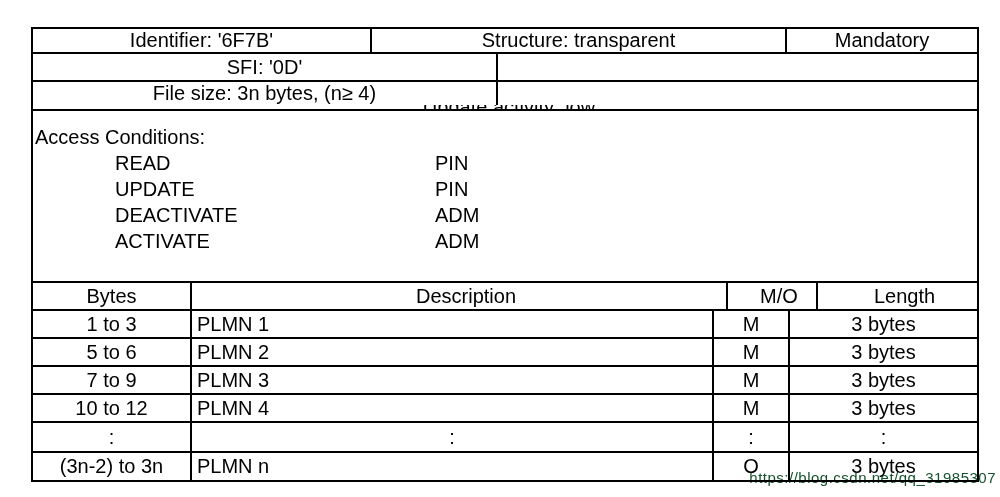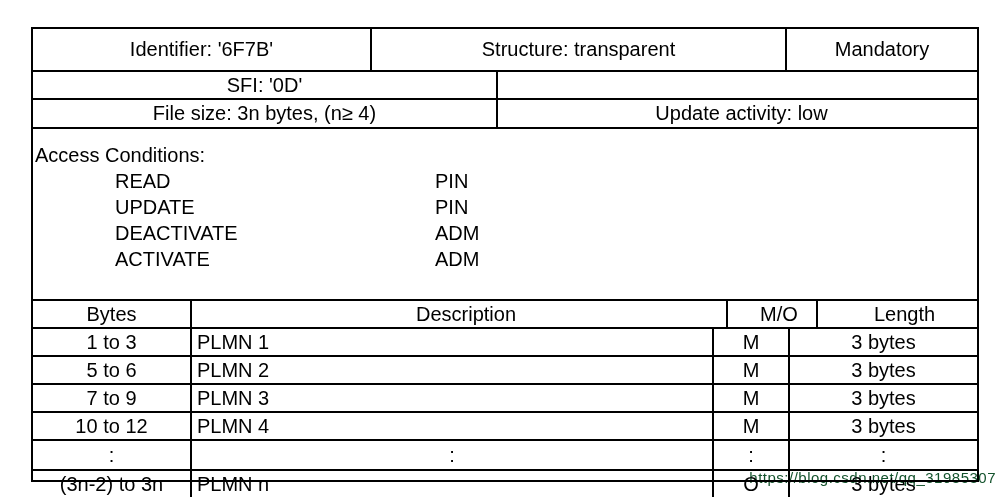--- a/index.html
+++ b/index.html
@@ -37,23 +37,23 @@
     align-items: center;
     justify-content: center;
     font-size: 20px;
     white-space: nowrap;
     overflow: hidden;
   }
   .cell:last-child { border-right: none; }
   .cell.left { justify-content: flex-start; padding-left: 5px; }
 
   
-  .h-r1   { height: 43px; }
+  .h-r1   { height: 25px; }
   .h-r2   { height: 28px; }
-  .h-r3   { height: 29px; }
+  .h-r3   { height: 29px; flex-direction: column; }
   .h-ac   { height: 172px; border-bottom: 2px solid #000; box-sizing: border-box; }
   .h-th   { height: 28px; gap: 14px; }
   .h-dr   { height: 28px; }
   .h-dots { height: 30px; }
   .h-last { height: 27px; border-bottom: none; }
 
   
   .w1a { width: 339px; }
   .w1b { width: 415px; }
   .w1c { flex: 1; }

